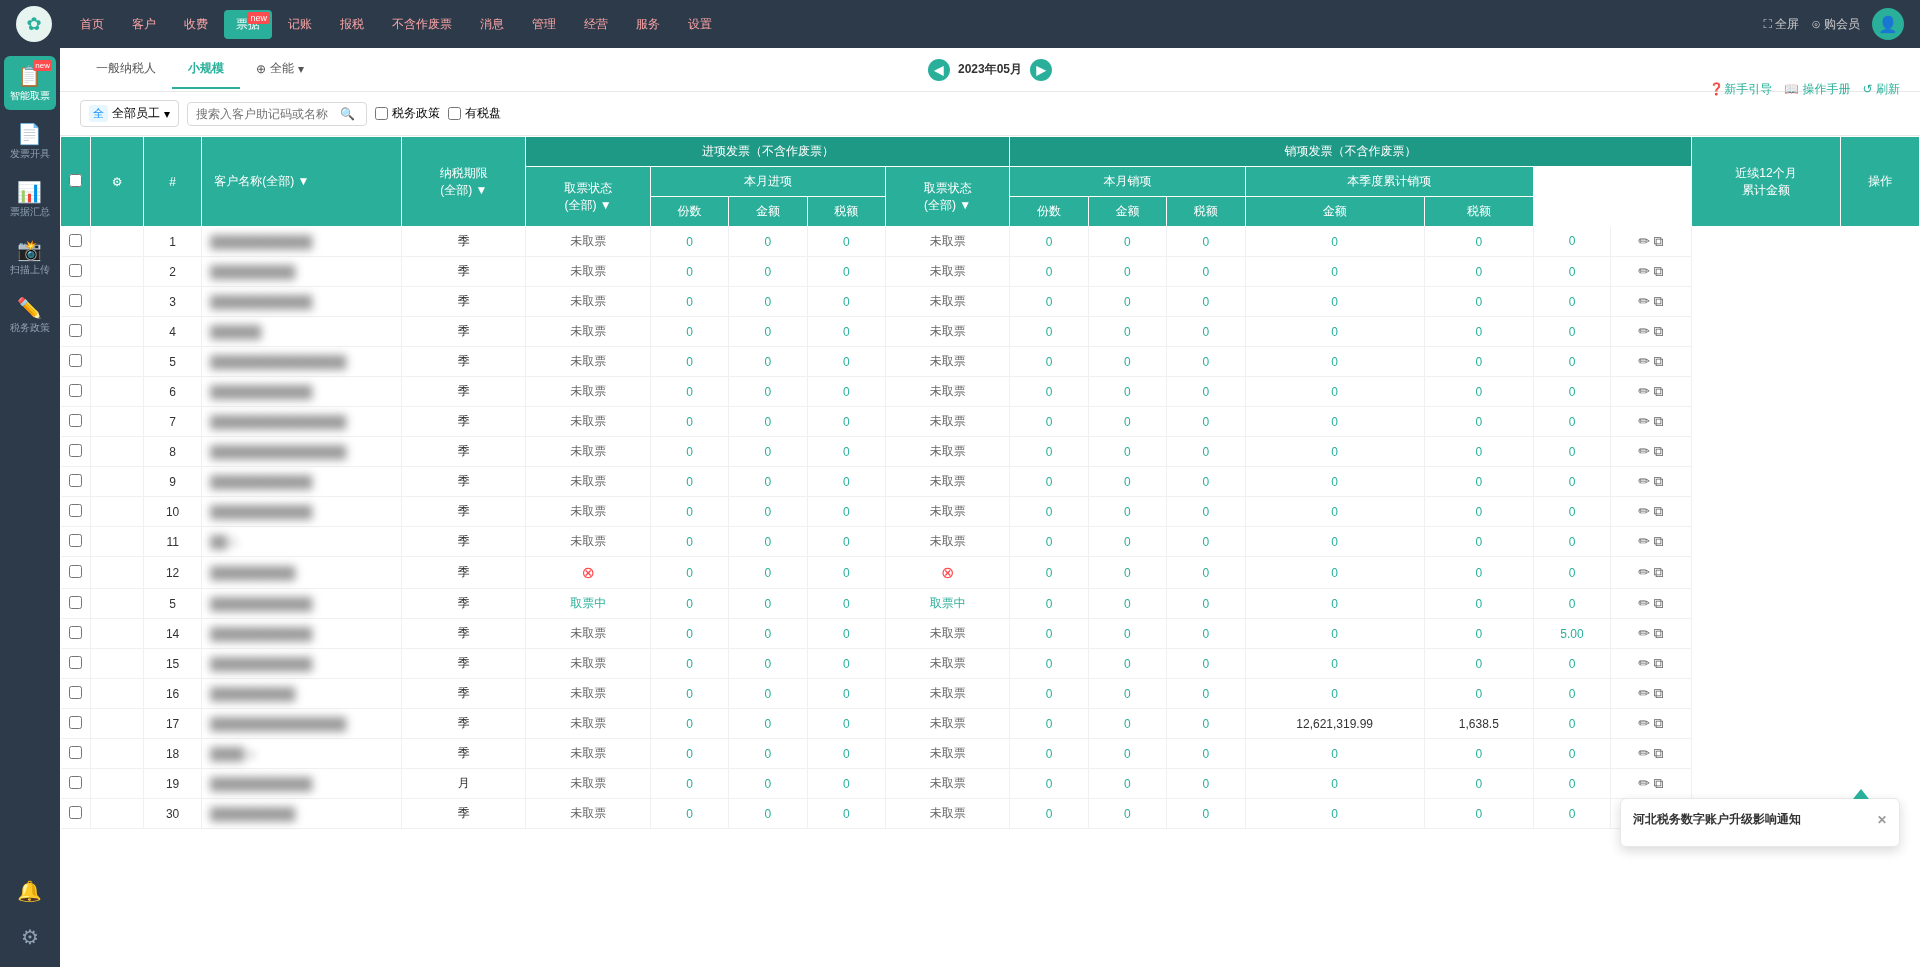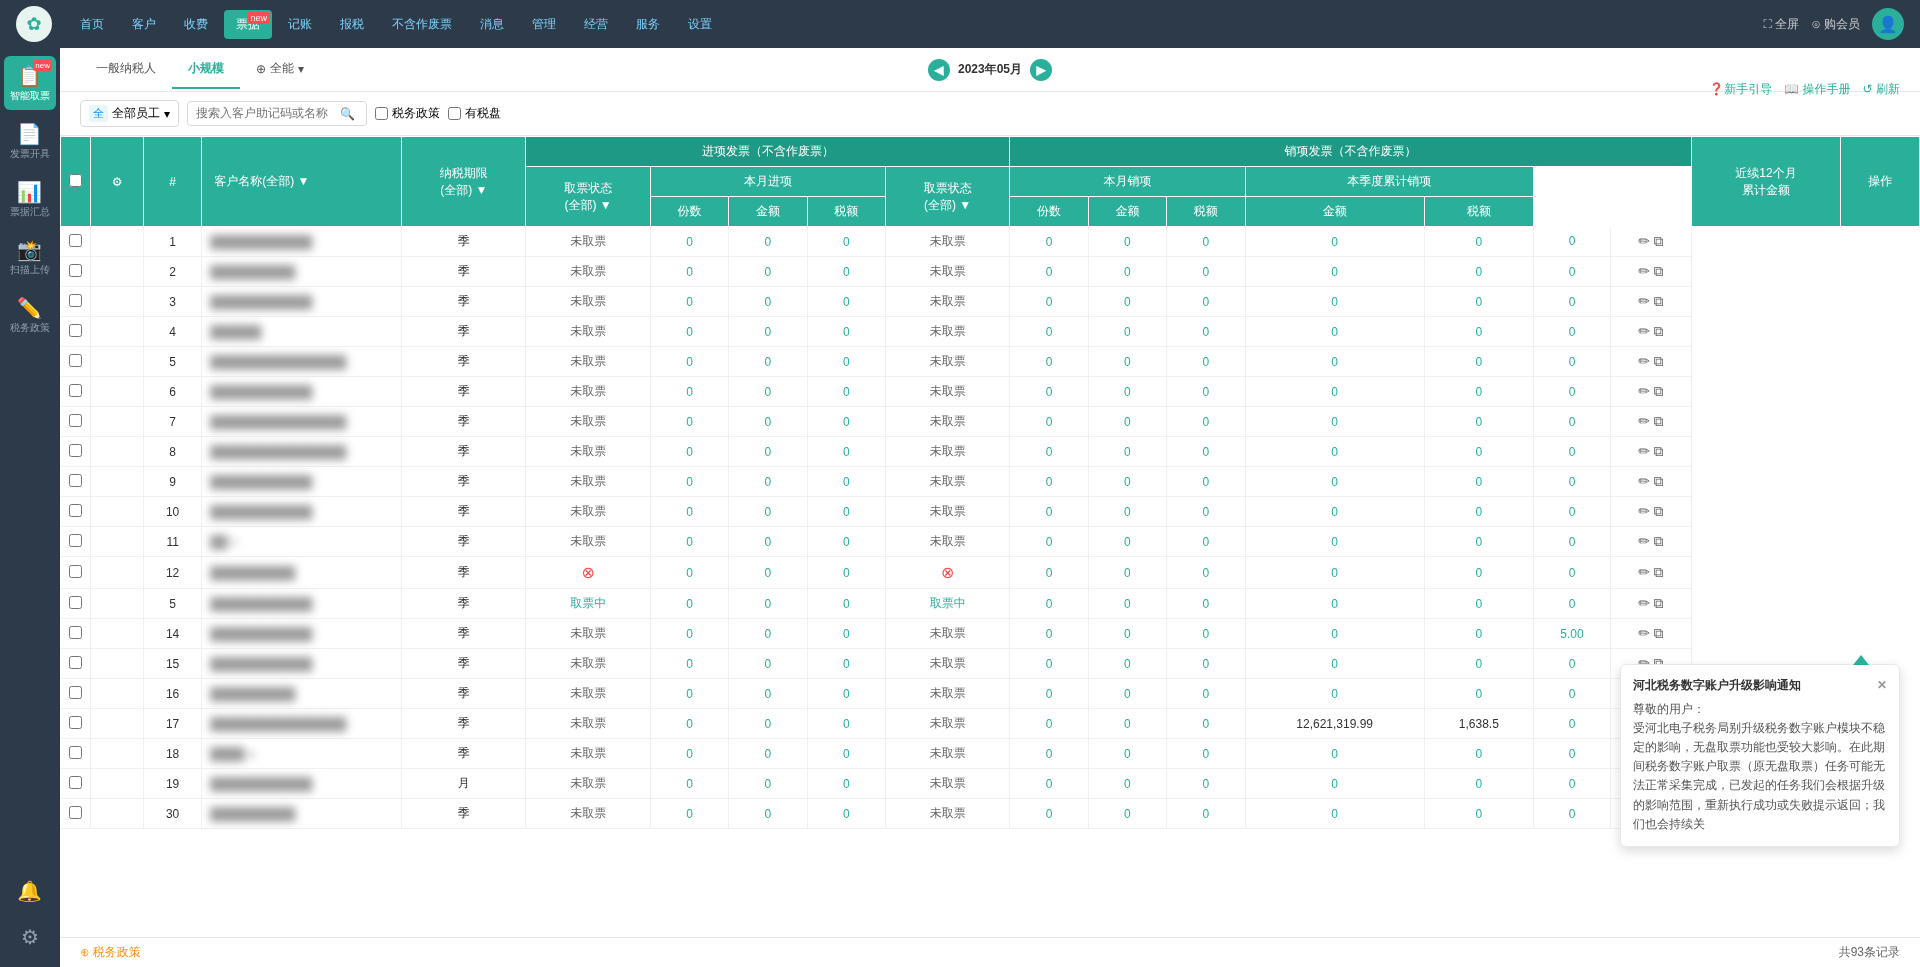--- a/index.html
+++ b/index.html
@@ -28,21 +28,21 @@
     }
     .top-nav .nav-items {
       display: flex;
       align-items: center;
       flex: 1;
       gap: 4px;
     }
     .nav-item {
       padding: 6px 12px;
       cursor: pointer;
-      color: #7dd3fc;
+      color: #fca5a5;
       border-radius: 4px;
       position: relative;
       white-space: nowrap;
     }
     .nav-item.active {
       background: #2ab09a;
       color: #fff;
     }
     .nav-item .new-badge {
       position: absolute;
@@ -212,21 +212,20 @@
       display: flex;
       align-items: center;
       gap: 4px;
     }
     .search-input input {
       border: none;
       outline: none;
       font-size: 12px;
       width: 140px;
       color: #999;
-      font-family: Liberation Serif, serif;
     }
     .checkbox-label {
       display: flex;
       align-items: center;
       gap: 4px;
       cursor: pointer;
     }
     .toolbar-right {
       margin-left: auto;
       display: flex;
@@ -984,30 +983,22 @@
     <td><span style="color:#2ab09a;cursor:pointer;">0</span></td>
     <td>
       <span class="action-icon" title="编辑">✏</span>
       <span class="action-icon" title="复制">⧉</span>
     </td>
   </tr>
           </tbody>
       </table>
     </div>
 
-    <div class="footer-bar">
-      <span class="footer-link">⊕ 税务政策</span>
-      <span style="margin-left:auto;">共93条记录</span>
-    </div>
   </div>
 </div>
 
 <div class="notification-popup">
   <div class="notification-triangle"></div>
   <div class="notification-title">
     <span>河北税务数字账户升级影响通知</span>
     <span class="notification-close">✕</span>
   </div>
-  <div class="notification-body">
-    尊敬的用户：<br>
-    受河北电子税务局别升级税务数字账户模块不稳定的影响，无盘取票功能也受较大影响。在此期间税务数字账户取票（原无盘取票）任务可能无法正常采集完成，已发起的任务我们会根据升级的影响范围，重新执行成功或失败提示返回；我们也会持续关
-  </div>
 </div>
 
 </body></html>

